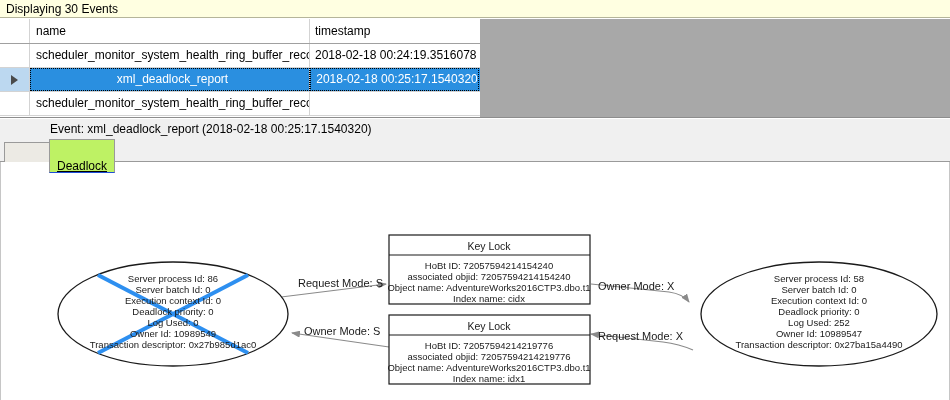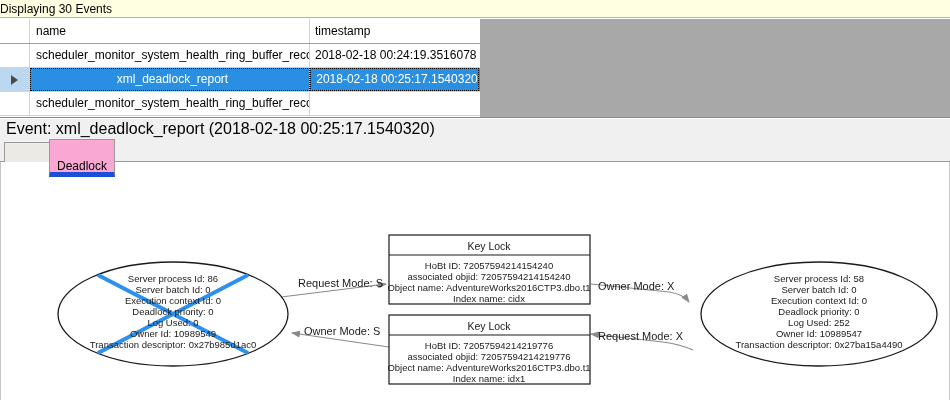--- a/index.html
+++ b/index.html
@@ -28,20 +28,21 @@
     left: 0; top: 0;
     width: 950px;
     height: 18px;
     background: #ffffe1;
     border-bottom: 1px solid #b5b59a;
     box-sizing: border-box;
     display: flex;
     align-items: center;
   }
   .banner-text {
+    padding-left: 6px;
     font-size: 12px;
     color: #000;
     line-height: 16px;
   }
 
   
   .grid {
     position: absolute;
     left: 0; top: 19px;
     width: 950px;
@@ -131,21 +132,22 @@
   .event-bar {
     position: absolute;
     left: 0; top: 119px;
     width: 950px;
     height: 20px;
     background: #f0f0f0;
   }
   .event-label {
     padding-left: 6px;
     line-height: 20px;
-    font-size: 16px;
+    font-size: 12px;
+    margin-left: 44px;
   }
   .tabstrip {
     position: absolute;
     left: 0; top: 139px;
     width: 950px;
     height: 23px;
     background: #f0f0f0;
     border-bottom: 1px solid #9a9a9a;
     box-sizing: border-box;
   }
@@ -161,23 +163,24 @@
     line-height: 18px;
     padding: 16px 7px;
     color: #000;
   }
   .tab.inactive { left: 4px; }
   .tab.active {
     left: 49px;
     top: 0px;
     height: 24px;
     line-height: 21px;
-    background: #f9a8d4;
-    border-bottom: 5px solid #1d4ed8;
+    background: #bef264;
+    border-bottom: 1px solid #1d4ed8;
     z-index: 3;
+    text-decoration: underline;
   }
 
   
   .canvas {
     position: absolute;
     left: 0; top: 162px;
     width: 950px;
     height: 238px;
     background: #ffffff;
     border-left: 1px solid #c6c6c6;

